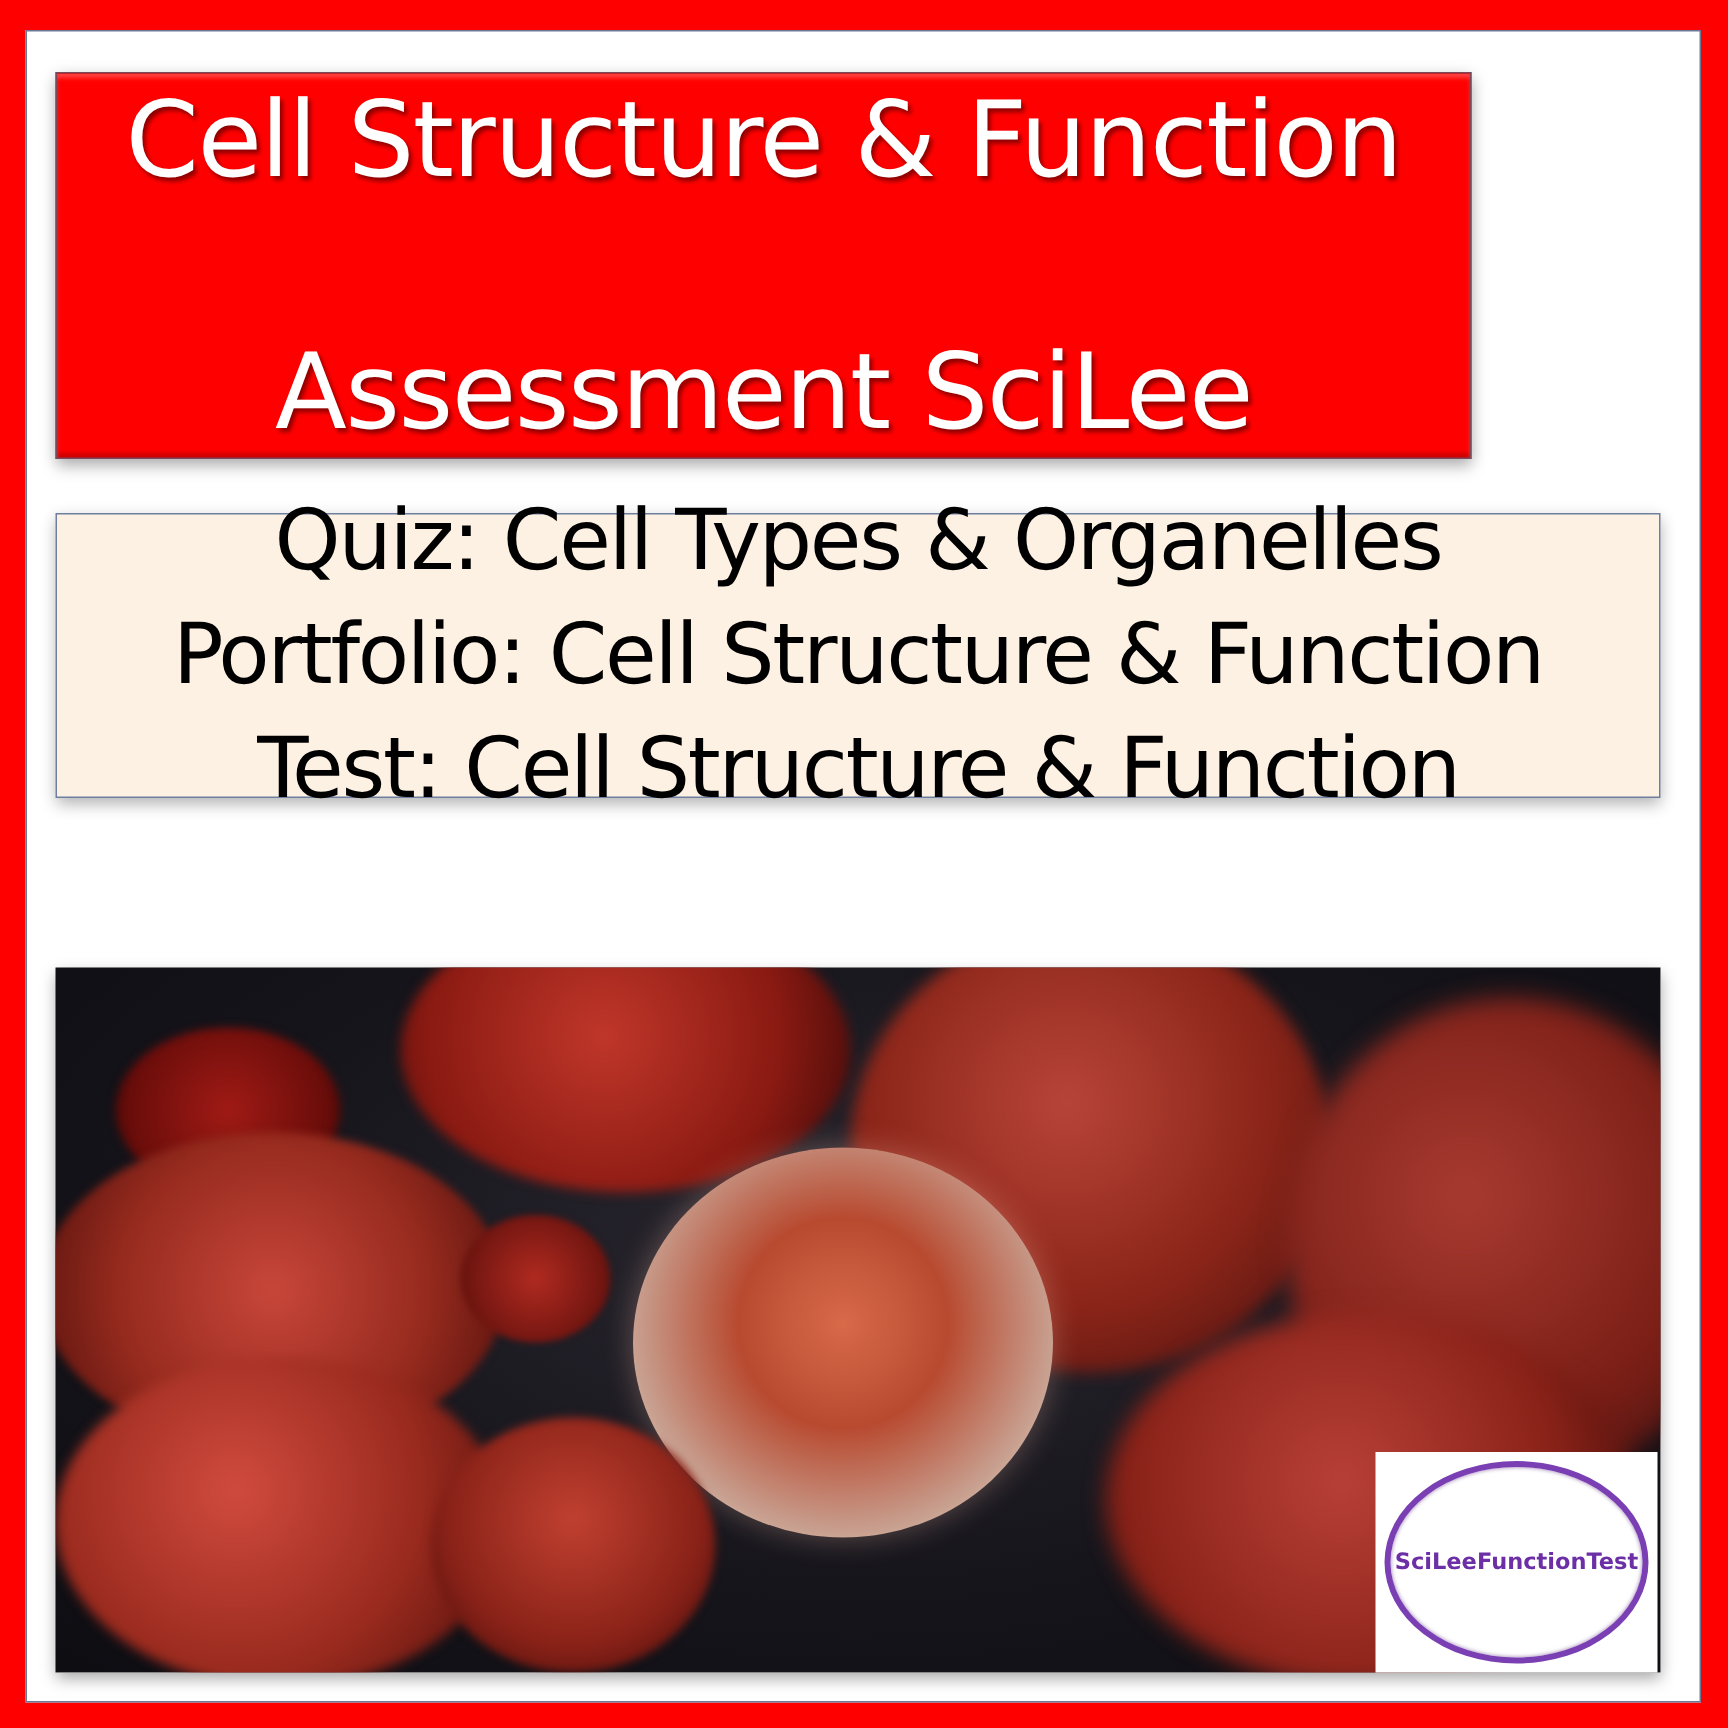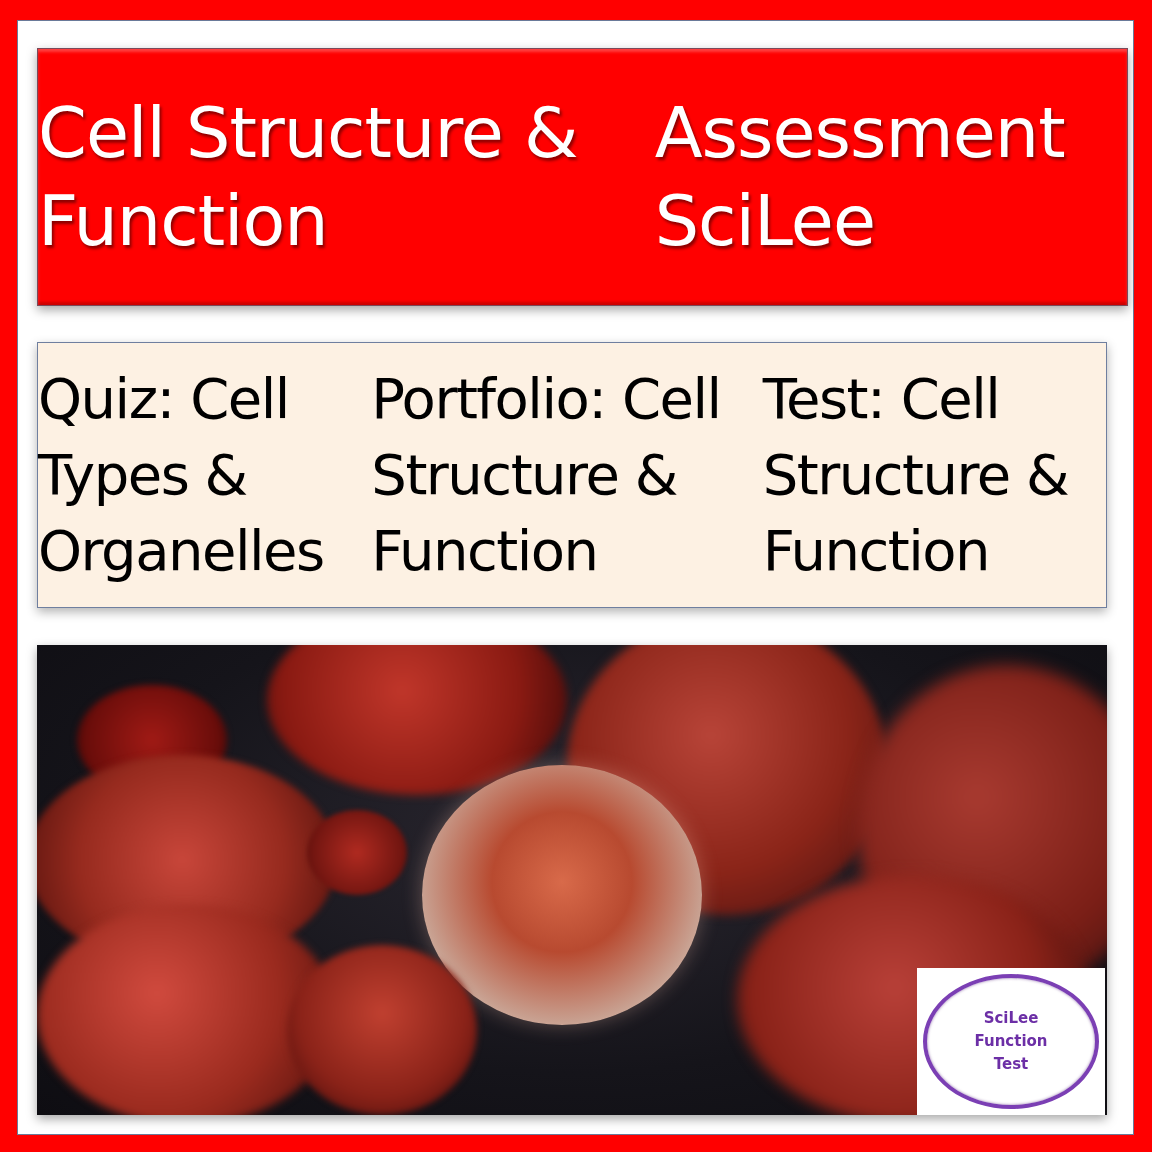--- a/index.html
+++ b/index.html
@@ -1,32 +1,32 @@
 <!DOCTYPE html>
 <html><head>
 <meta charset="utf-8">
 <style>
   html,body{margin:0;padding:0;}
   body{width:1152px;height:1152px;background:#ff0000;position:relative;overflow:hidden;font-family:"DejaVu Sans",sans-serif;}
   .panel{position:absolute;left:17px;top:20px;width:1117px;height:1115px;background:#fff;border:1px solid #6a7a99;box-sizing:border-box;}
-  .title-box{position:absolute;left:37px;top:48px;width:1091px;height:258px;background:#ff0000;border:1px solid #7a4a5a;box-sizing:border-box;
+  .title-box{position:absolute;left:37px;top:48px;width:944px;height:258px;background:#ff0000;border:1px solid #7a4a5a;box-sizing:border-box;
     box-shadow:0 4px 10px rgba(0,0,0,0.35), inset 0 3px 3px rgba(255,255,255,0.25), inset 0 -3px 3px rgba(0,0,0,0.2);
-    display:flex;flex-direction:row;align-items:center;justify-content:space-between;}
+    display:flex;flex-direction:column;align-items:center;justify-content:space-between;}
   .title-line{color:#fff;font-family:"DejaVu Sans",sans-serif;font-size:70px;line-height:88px;letter-spacing:-1px;
     text-shadow:2px 3px 3px rgba(0,0,0,0.45);}
-  .sub-box{position:absolute;left:37px;top:342px;width:1070px;height:266px;background:#fdf1e3;border:1px solid #6f7f9f;box-sizing:border-box;
-    box-shadow:0 4px 10px rgba(0,0,0,0.3);display:flex;align-items:center;justify-content:center;}
+  .sub-box{position:absolute;left:37px;top:342px;width:1070px;height:190px;background:#fdf1e3;border:1px solid #6f7f9f;box-sizing:border-box;
+    box-shadow:0 4px 10px rgba(0,0,0,0.3);display:flex;flex-direction:column;align-items:center;justify-content:center;}
   .sub-line{color:#000;font-family:"DejaVu Sans",sans-serif;font-size:56px;line-height:76px;letter-spacing:-1.5px;}
   .image-box{position:absolute;left:37px;top:645px;width:1070px;height:470px;overflow:hidden;
     background:radial-gradient(ellipse at 50% 40%, #2a2730 0%, #15141a 60%, #0e0d12 100%);
     box-shadow:0 4px 10px rgba(0,0,0,0.35);}
   .cell{position:absolute;border-radius:50%;}
   .logo{position:absolute;left:917px;top:968px;width:188px;height:147px;background:#fff;}
   .logo-oval{position:absolute;left:6px;top:6px;width:176px;height:135px;border:4px solid #7b3fb4;border-radius:50%;box-sizing:border-box;
-    box-shadow:inset 0 0 3px rgba(80,30,120,0.6);display:flex;flex-direction:column;align-items:center;justify-content:center;}
+    box-shadow:inset 0 0 3px rgba(80,30,120,0.6);display:flex;flex-direction:row;align-items:center;justify-content:center;}
   .logo-line{color:#6c2fa6;font-family:"DejaVu Sans",sans-serif;font-size:15px;line-height:23px;font-weight:bold;}
 </style>
 </head>
 <body>
 
 <div class="panel"></div>
 
 <div class="title-box">
   <div class="title-line">Cell Structure &amp; Function</div>
   <div class="title-line">Assessment SciLee</div>

